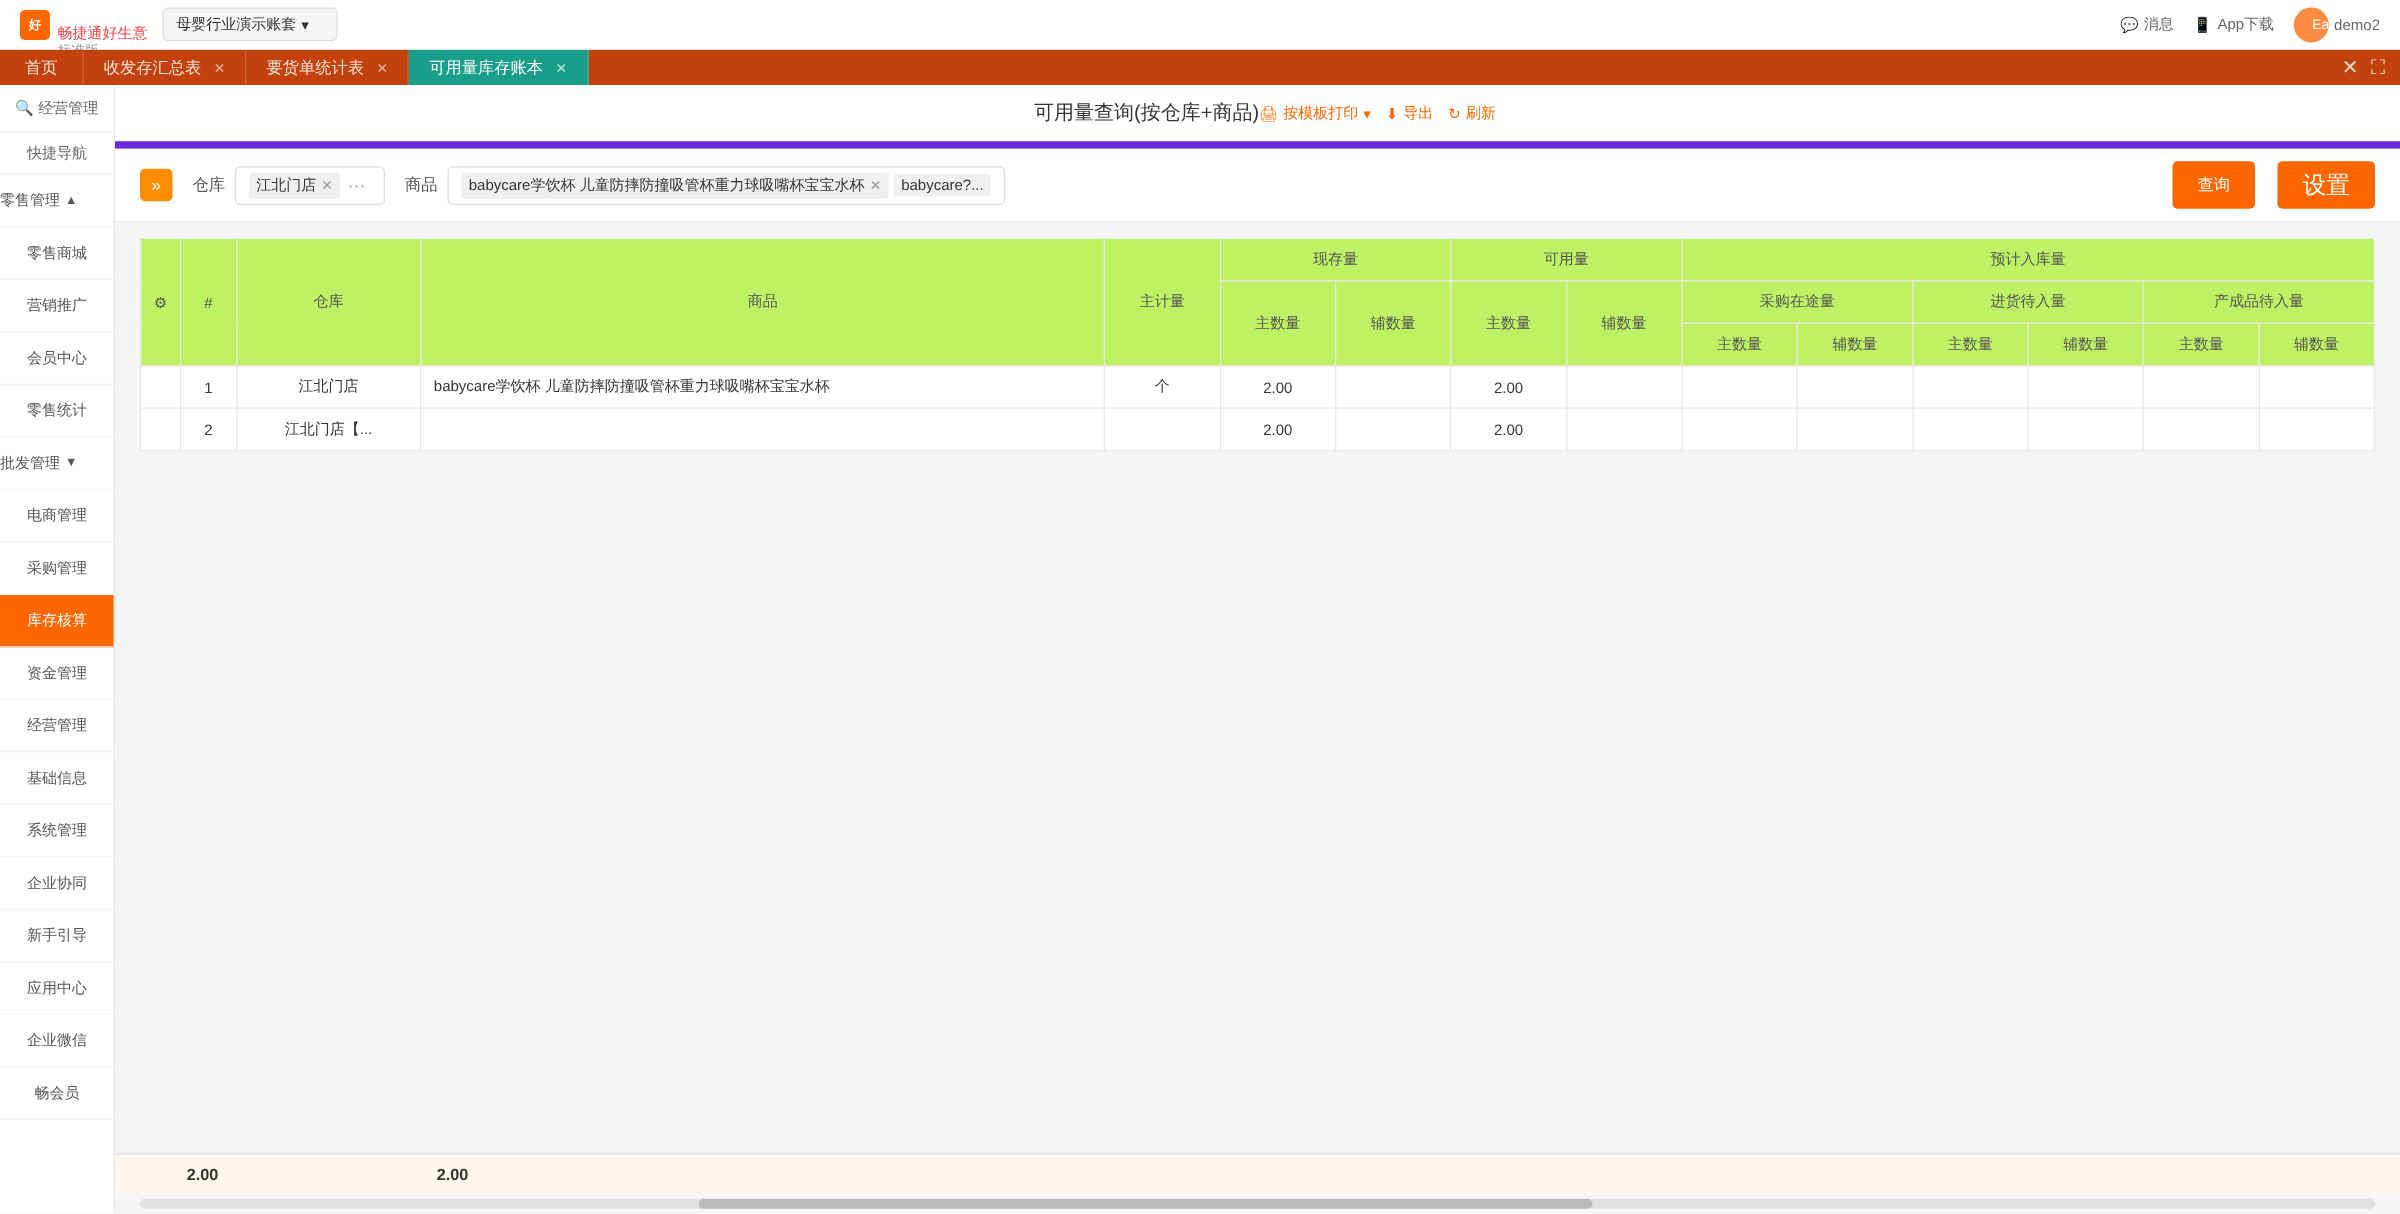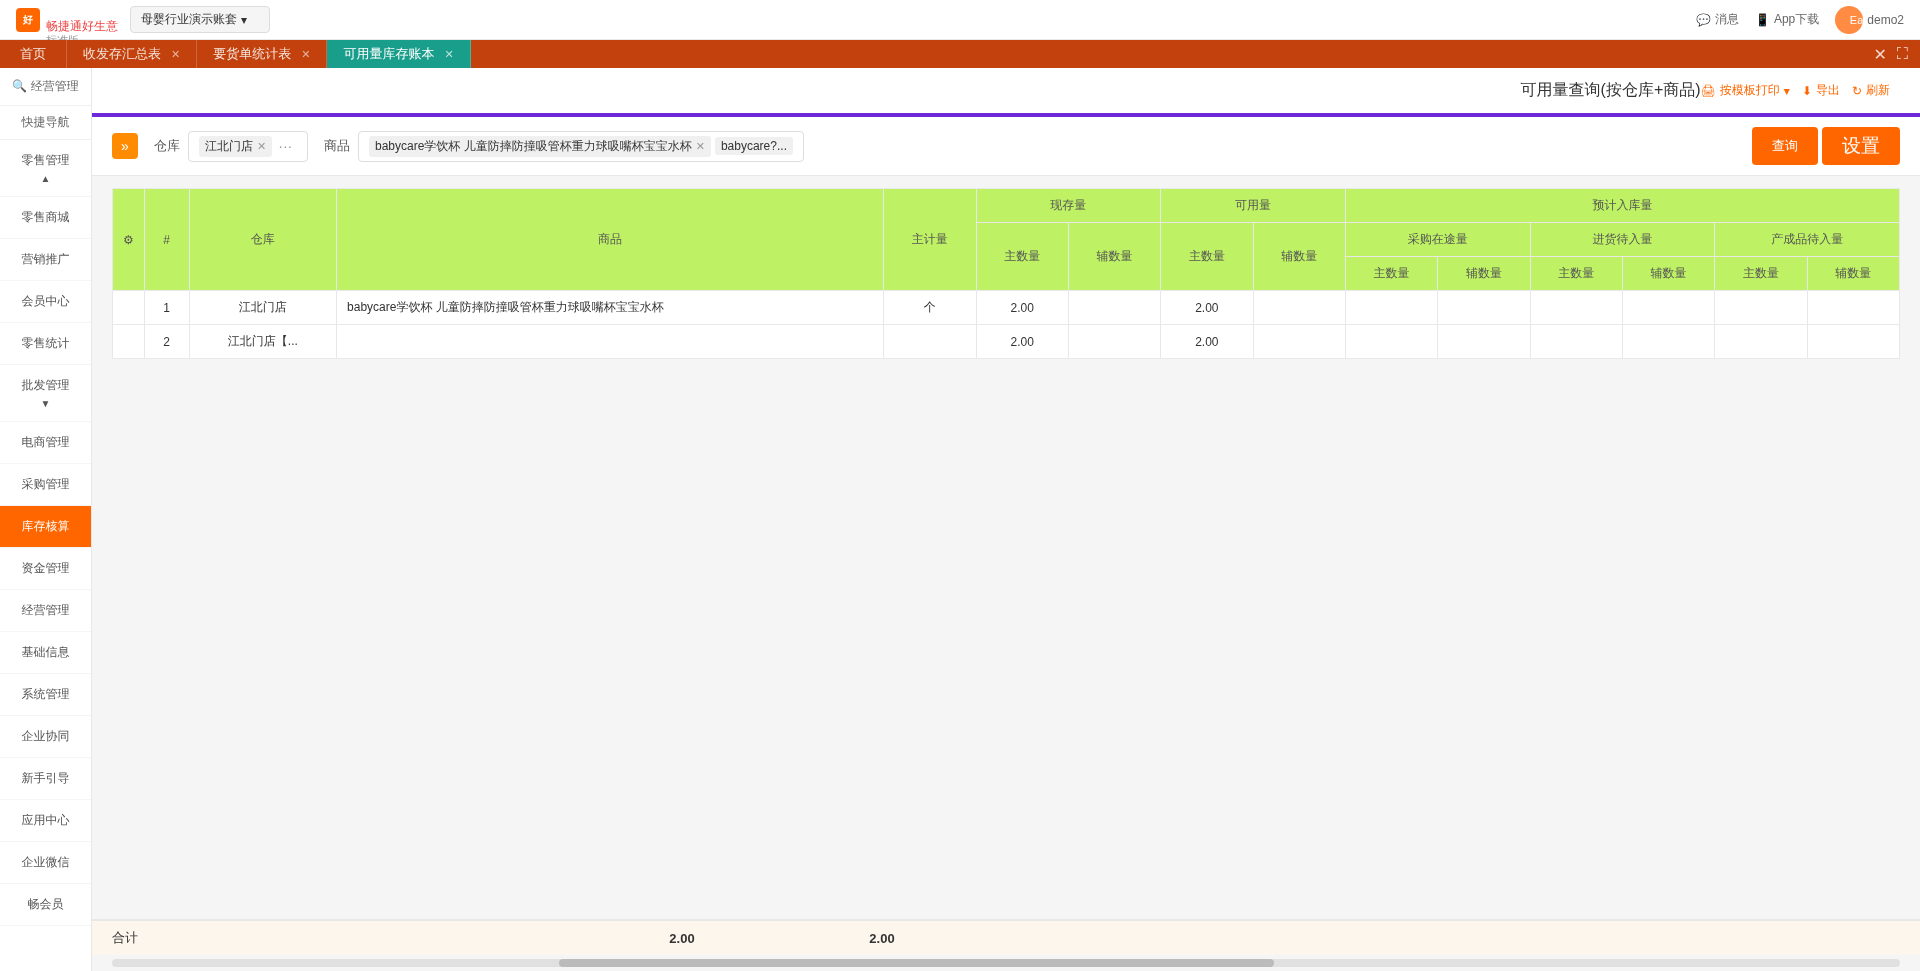--- a/index.html
+++ b/index.html
@@ -80,40 +80,40 @@
       font-size: 12px;
       color: #555;
       cursor: pointer;
       display: flex;
       flex-direction: column;
       align-items: center;
       gap: 3px;
       border-bottom: 1px solid #f5f5f5;
     }
     .sidebar-item.active { background: #ff6600; color: #fff; }
-    .sidebar-item.has-arrow { flex-direction: column; justify-content: flex-start; gap: 4px; }
+    .sidebar-item.has-arrow { flex-direction: row; justify-content: flex-start; gap: 4px; }
     .sidebar-arrow { font-size: 10px; }
 
     
     .content-area {
       flex: 1;
       display: flex;
       flex-direction: column;
       overflow: hidden;
       background: #f5f5f5;
     }
 
     
     .page-header {
       background: #fff;
-      padding: 12px 30px 0 20px;
-      border-bottom: 4px solid #6d28d9;
-      display: flex;
-      align-items: center;
-      justify-content: flex-end;
+      padding: 12px 8px 0 20px;
+      border-bottom: 6px solid #6d28d9;
+      display: flex;
+      align-items: center;
+      justify-content: center;
       flex-shrink: 0;
     }
     .page-title { font-size: 16px; font-weight: 500; color: #333; padding-bottom: 12px; }
     .page-header-actions { display: flex; align-items: center; gap: 12px; padding-bottom: 12px; }
     .btn-template-print { display: flex; align-items: center; gap: 4px; font-size: 12px; color: #ff6600; cursor: pointer; }
     .btn-export { display: flex; align-items: center; gap: 4px; font-size: 12px; color: #ff6600; cursor: pointer; }
     .btn-refresh { display: flex; align-items: center; gap: 4px; font-size: 12px; color: #ff6600; cursor: pointer; }
 
     
     .filter-area {
@@ -168,21 +168,21 @@
       padding: 4px 10px;
       font-size: 12px;
       background: #fff;
       display: flex;
       align-items: center;
       flex-wrap: wrap;
       gap: 4px;
       min-width: 400px;
       max-width: 600px;
     }
-    .filter-actions { margin-left: auto; display: flex; gap: 4px; }
+    .filter-actions { margin-left: auto; display: flex; gap: 18px; }
     .btn-query {
       background: #ff6600;
       color: white;
       border: none;
       border-radius: 4px;
       padding: 6px 20px;
       font-size: 13px;
       cursor: pointer;
     }
     .btn-settings {
@@ -508,21 +508,20 @@
             <td></td>
             <td></td>
             <td></td>
           </tr>
         </tbody>
       </table>
     </div>
 
     <div class="table-footer">
       <div class="footer-cells" style="display:flex; align-items:center; gap:0; width:100%;">
-        <span style="min-width:520px; font-weight:500; padding-left: 0;">合计</span>
         <span style="min-width:100px; text-align:center; font-weight:bold;">2.00</span>
         <span style="min-width:100px;"></span>
         <span style="min-width:100px; text-align:center; font-weight:bold;">2.00</span>
       </div>
     </div>
 
     <div class="scrollbar-area">
       <div class="scrollbar-track">
         <div class="scrollbar-thumb"></div>
       </div>

